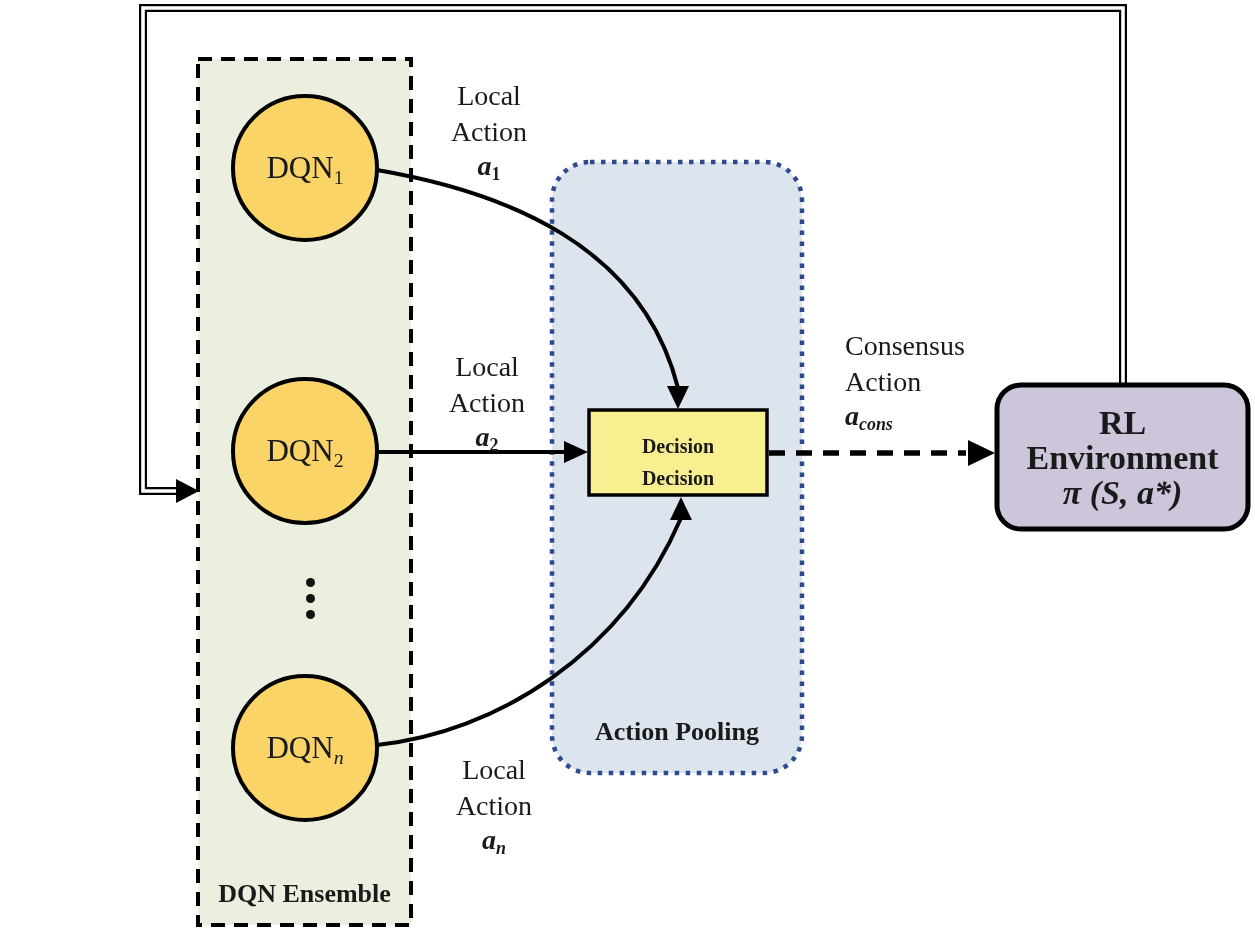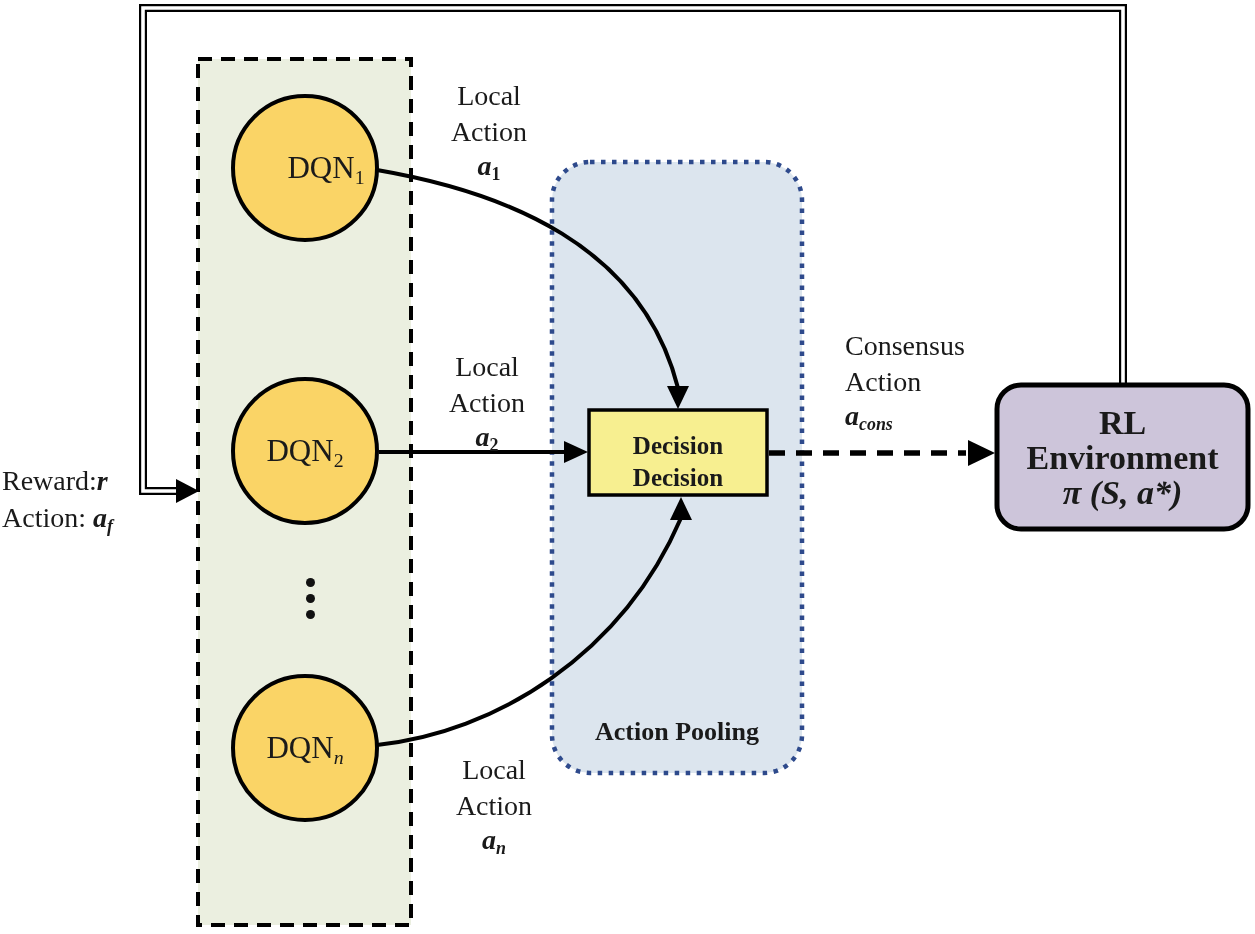--- a/index.html
+++ b/index.html
@@ -57,21 +57,21 @@
 
     <rect x="589" y="410" width="178" height="85" stroke="#000000" stroke-width="3.5" fill="#F7EF90"></rect>
 
     <rect x="997" y="385" width="251" height="144" rx="24" ry="24" stroke="#000000" stroke-width="5" fill="#CDC5DA"></rect>
 
     <circle cx="305" cy="168" r="72" stroke="#000000" stroke-width="4" fill="#FAD466"></circle>
     <circle cx="305" cy="451" r="72" stroke="#000000" stroke-width="4" fill="#FAD466"></circle>
     <circle cx="305" cy="748" r="72" stroke="#000000" stroke-width="4" fill="#FAD466"></circle>
   </svg>
 
-  <div class="txt node-label center" style="left:235px; top:149px; width:140px;padding-left:21px;">
+  <div class="txt node-label center" style="left:235px; top:149px; width:140px;">
     <span>DQN</span><span class="sub">1</span>
   </div>
 
   <div class="txt node-label center" style="left:235px; top:432px; width:140px;">
     <span>DQN</span><span class="sub">2</span>
   </div>
 
   <div class="vdots">
     <div class="dot"></div>
     <div class="dot"></div>
@@ -107,36 +107,29 @@
   </div>
 
   <div class="txt label-block" style="left:845px; top:322px;">
     <div>Consensus</div>
     <div>Action</div>
     <div class="mathline">
       <span class="math">a</span><span class="math sub">cons</span>
     </div>
   </div>
 
-  <div class="txt label-block" style="left:2px; top:456px; line-height:37px;">
-    <div>
-      <span>Reward:</span><span class="math">r</span>
-    </div>
-    <div>
-      <span>Action: </span><span class="math">a</span><span class="math sub">f</span>
-    </div>
-  </div>
 
-  <div class="txt box-title center flexcenter" style="left:589px; top:410px; width:178px; height:103px; font-size:25px; line-height:32px;">
+  <div class="txt box-title center flexcenter" style="left:589px; top:410px; width:178px; height:103px; font-size:20px; line-height:32px;">
     <div>Decision</div>
     <div>Decision</div>
   </div>
 
   <div class="txt box-title center flexcenter" style="left:997px; top:385px; width:251px; height:144px; font-size:34px; line-height:35px;">
     <div>RL</div>
     <div>Environment</div>
     <div class="it">π (S, a*)</div>
   </div>
 
   <div class="txt box-title center" style="left:552px; top:717px; width:250px; font-size:26px;">Action Pooling</div>
 
+  <div class="txt box-title center" style="left:198px; top:879px; width:213px; font-size:26px;">DQN Ensemble</div>
 
 </div>
 
 </body></html>

